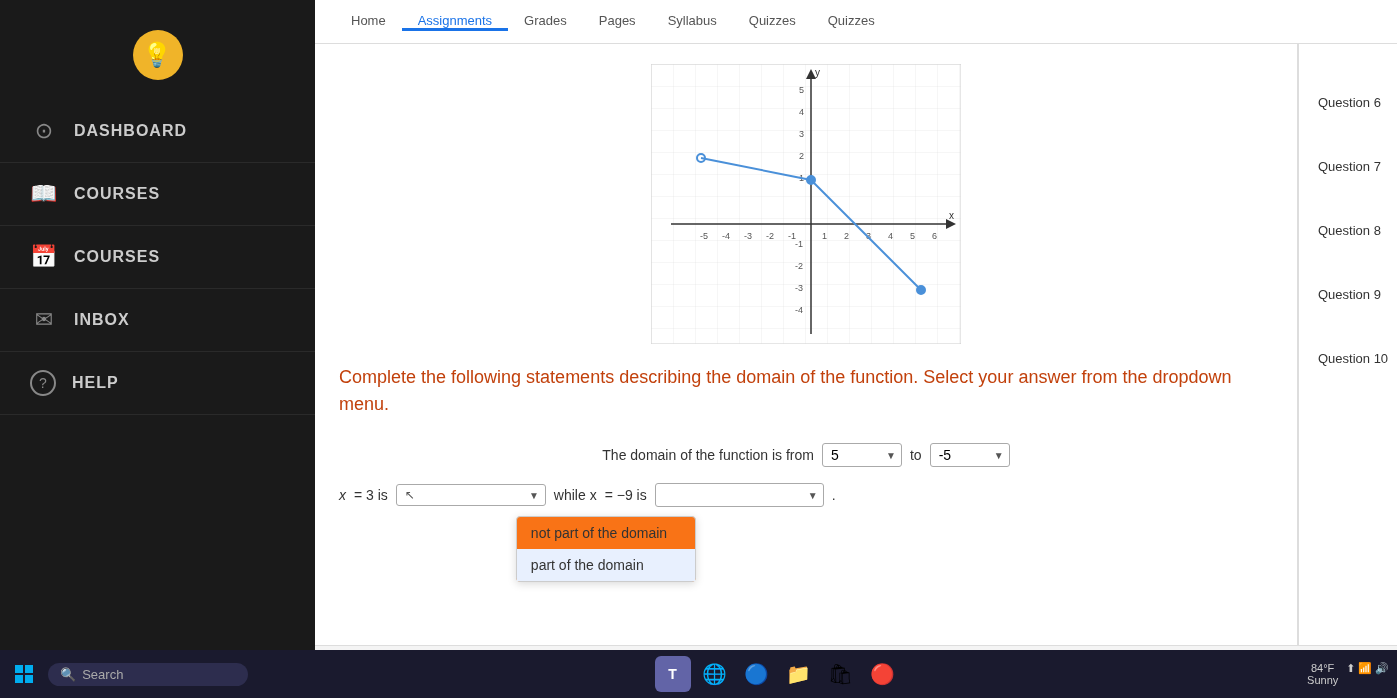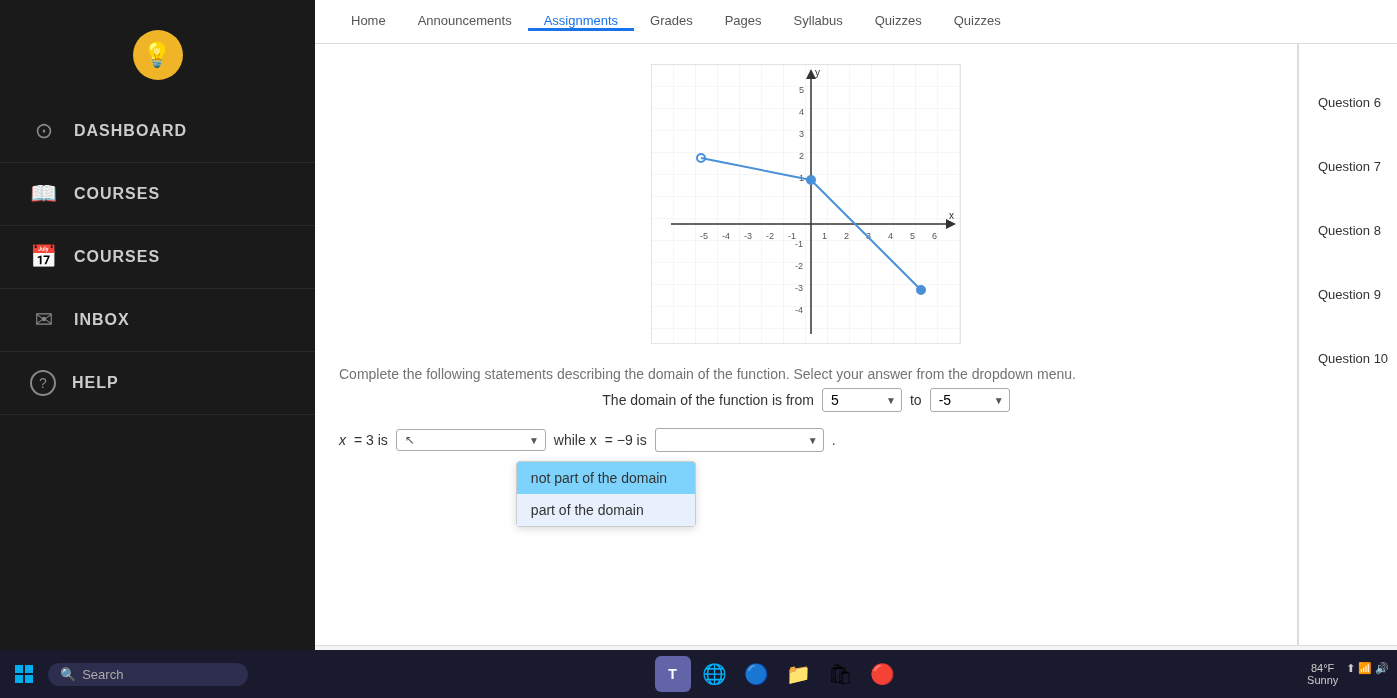--- a/index.html
+++ b/index.html
@@ -83,32 +83,32 @@
       position: relative;
     }
 
     
     .graph-container {
       display: flex; justify-content: center; margin-bottom: 20px;
     }
     .graph-svg { border: none; }
 
     
-    .question-text { font-size: 14px; color: #737373; margin-bottom: 3px; line-height: 1.5; }
+    .question-text { font-size: 18px; color: #c2410c; margin-bottom: 25px; line-height: 1.5; }
 
     
     .domain-row { display: flex; align-items: center; gap: 8px; margin-bottom: 16px; font-size: 14px; color: #333; flex-wrap: wrap; justify-content: center; }
 
     
     .x-row { display: flex; align-items: center; gap: 8px; font-size: 14px; color: #333; flex-wrap: wrap; position: relative; }
 
     
     .dropdown-open {
       position: absolute; top: 32px; left: 120px; z-index: 50;
-      background: #7dd3fc; border: 1px solid #ccc; border-radius: 4px;
+      background: #f97316; border: 1px solid #ccc; border-radius: 4px;
       box-shadow: 0 2px 8px rgba(0,0,0,0.15); min-width: 180px;
     }
     .dropdown-open .drop-item {
       padding: 8px 14px; font-size: 14px; color: #333; cursor: pointer;
     }
     .dropdown-open .drop-item.highlighted { background: #e8f0fe; }
 
     
     .bottom-nav {
       background: #f4f4f4; border-top: 1px solid #ddd; padding: 10px 20px;
@@ -173,21 +173,20 @@
     <div class="sidebar-item">
       <span class="sidebar-icon" style="border:2px solid #888; border-radius:50%; width:26px; height:26px; display:flex; align-items:center; justify-content:center; font-size:14px;">?</span>
       <span class="sidebar-label">HELP</span>
     </div>
   </div>
 
   <div class="content-area">
 
     <div class="top-nav">
       <span class="nav-item">Home</span>
-      <span class="nav-item">Announcements</span>
       <span class="nav-item active">Assignments</span>
       <span class="nav-item">Grades</span>
       <span class="nav-item">Pages</span>
       <span class="nav-item">Syllabus</span>
       <span class="nav-item">Quizzes</span>
       <span class="nav-item">Quizzes</span>
     </div>
 
     <div class="quiz-area">
       <div class="quiz-content">

